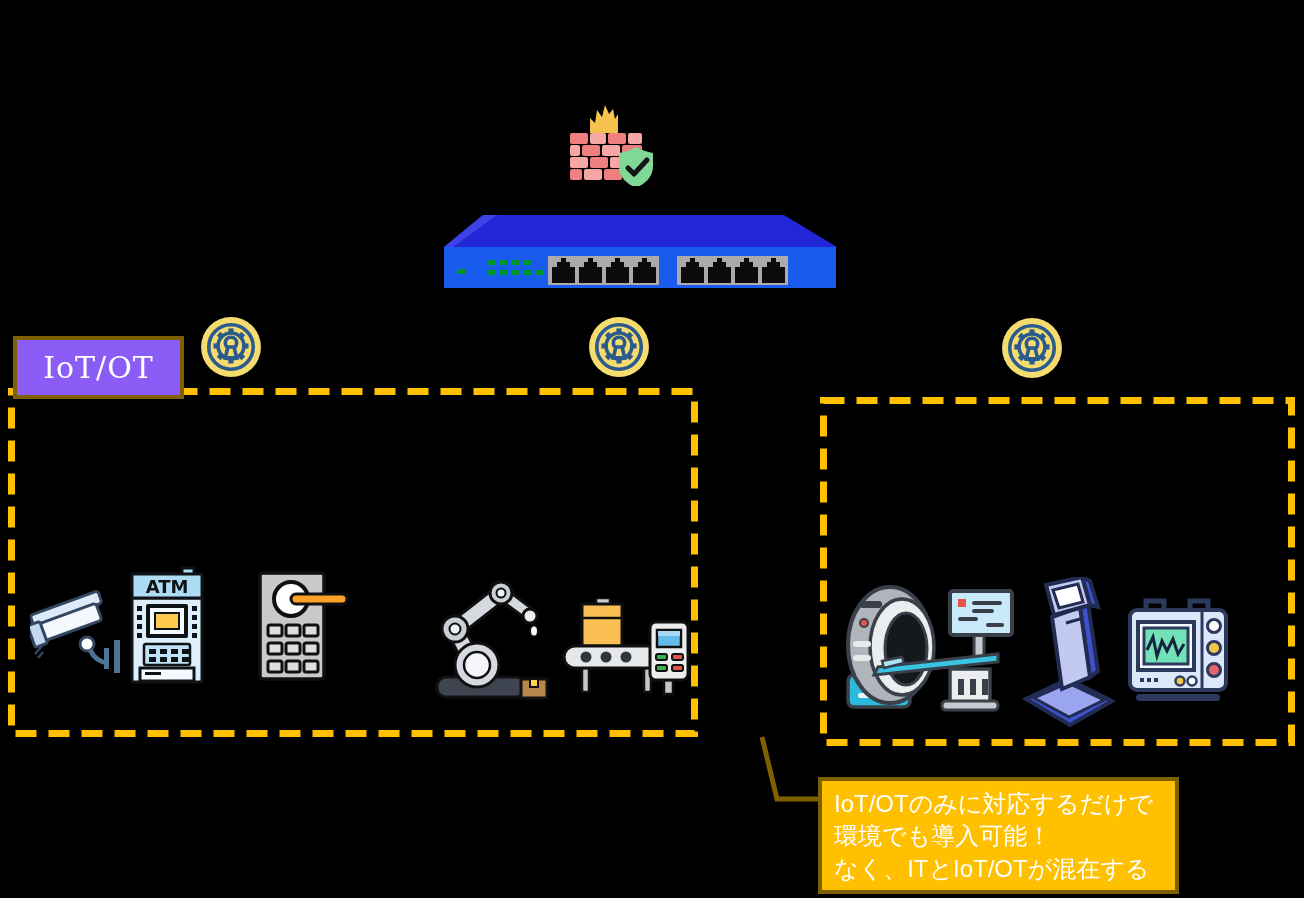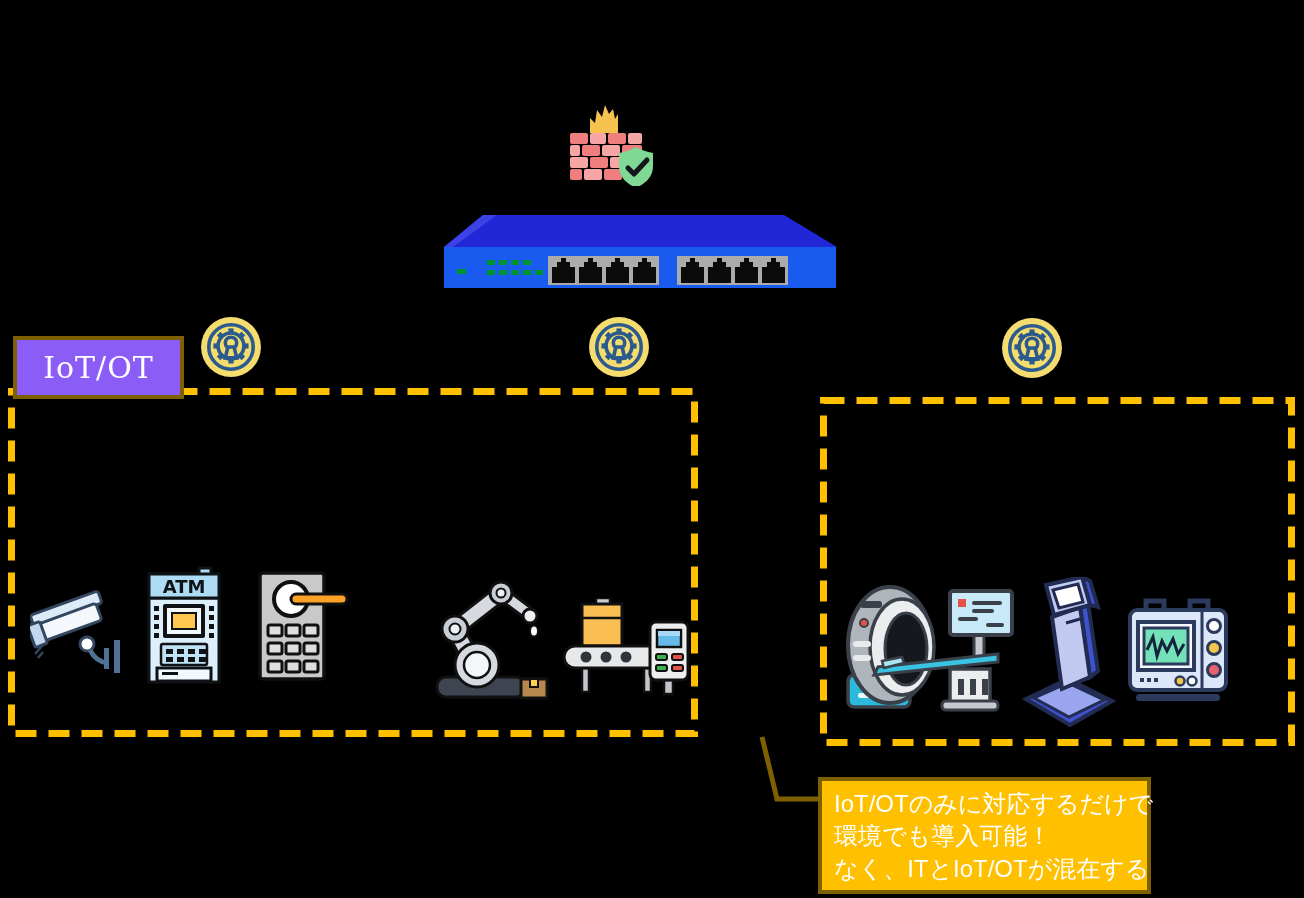--- a/index.html
+++ b/index.html
@@ -4,21 +4,21 @@
 <title>Diagram</title>
 <style>
   html,body{margin:0;padding:0;background:#000;}
   #canvas{position:relative;width:1304px;height:898px;background:#000;overflow:hidden;
           font-family:"Liberation Sans",sans-serif;}
   .abs{position:absolute;}
   .icon{display:block;}
   #iot-tag{left:2px;top:336px;width:171px;height:63px;background:#8b5cf6;border:4px solid #7F6000;
            box-sizing:border-box;display:flex;align-items:center;justify-content:center;
            color:#FFFFFF;font-family:"DejaVu Serif",serif;font-size:30px;letter-spacing:1px;z-index:5;margin-left:11px;}
-  #callout{left:818px;top:777px;width:333px;height:117px;background:#FFC000;border:4px solid #7F6000;
+  #callout{left:818px;top:777px;width:361px;height:117px;background:#FFC000;border:4px solid #7F6000;
            box-sizing:border-box;color:#FFFFFF;font-size:24px;line-height:1.35;
            padding:7px 12px;z-index:6;}
   #callout span{display:block;white-space:nowrap;}
   .zone{z-index:1;}
   .dev{z-index:3;}
 </style>
 </head>
 <body>
 
 <div id="canvas">
@@ -167,21 +167,21 @@
         <rect x="-2" y="27" width="13" height="23" rx="2" fill="#C3D8EE" stroke="#33465F" stroke-width="3"></rect>
       </g>
       <path d="M12,62 l-7,8 M13,68 l-5,6" stroke="#33465F" stroke-width="2.5" fill="none"></path>
       <circle cx="57" cy="60" r="7" fill="#FFFFFF" stroke="#33465F" stroke-width="3"></circle>
       <path d="M60,66 q6,12 18,13" fill="none" stroke="#4E7396" stroke-width="5"></path>
       <rect x="74" y="64" width="5" height="21" fill="#4E7396"></rect>
       <rect x="84" y="56" width="6" height="33" fill="#4E7396"></rect>
     </svg>
   </span>
 
-  <span class="abs icon dev" style="left:143px;top:566px;">
+  <span class="abs icon dev" style="left:126px;top:566px;">
     <svg width="82" height="122" viewBox="0 0 82 122">
       <rect x="56" y="2" width="12" height="8" fill="#AEDCF5" stroke="#0F1316" stroke-width="3"></rect>
       <rect x="6" y="32" width="70" height="84" fill="#DCEFFB" stroke="#0F1316" stroke-width="3"></rect>
       <rect x="6" y="8" width="70" height="24" fill="#AEDCF5" stroke="#0F1316" stroke-width="3"></rect>
       <text x="41" y="27" text-anchor="middle" font-family="DejaVu Sans, sans-serif" font-size="18" font-weight="bold" fill="#0F1316">ATM</text>
       <g fill="#0F1316">
         <rect x="11" y="40" width="5" height="5"></rect>
           <rect x="11" y="49" width="5" height="5"></rect>
           <rect x="11" y="58" width="5" height="5"></rect>
           <rect x="11" y="67" width="5" height="5"></rect>

